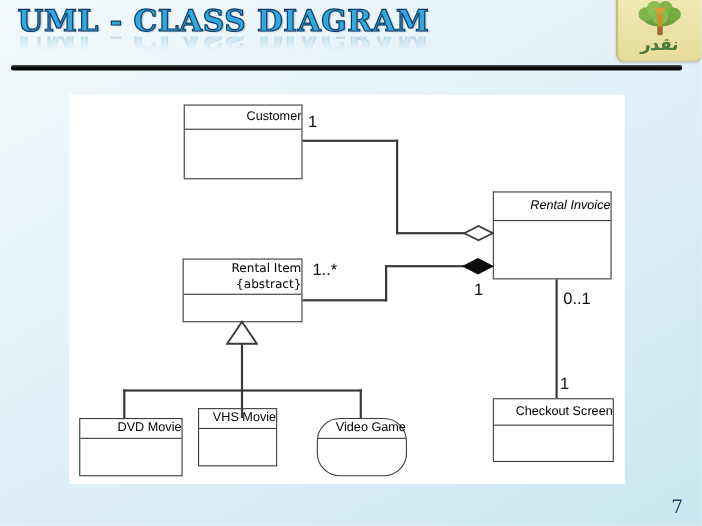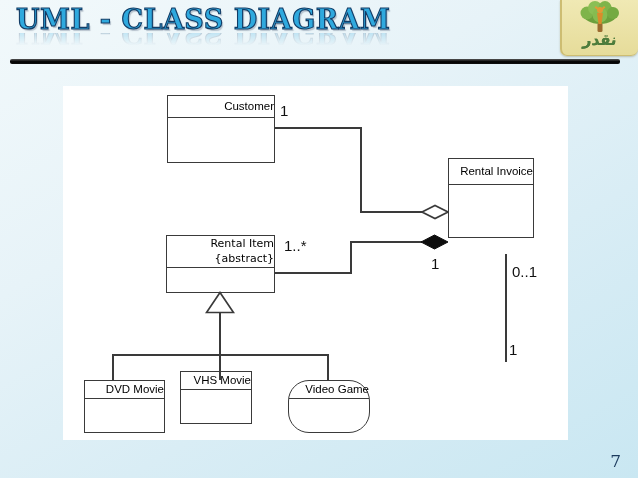--- a/index.html
+++ b/index.html
@@ -90,43 +90,46 @@
     </svg>
     <div class="logo-text">نقدر</div>
   </div>
 
   <div class="panel">
 
     <div class="uml-class" style="left:104px;top:9px;width:108px;height:68px;">
       <div class="name" style="height:22px;">Customer</div>
     </div>
 
-    <div class="uml-class" style="left:385px;top:72px;width:86px;height:80px;">
+    <div class="uml-class" style="left:385px;top:88px;width:108px;height:80px;font-style:italic;">
       <div class="name" style="height:26px;">Rental Invoice</div>
     </div>
 
     <div class="uml-class" style="left:103px;top:149px;width:109px;height:58px;font-family:'DejaVu Sans',sans-serif;font-size:11px;">
       <div class="name" style="height:32px;">
         <span>Rental Item</span>
         <span>{abstract}</span>
       </div>
     </div>
 
-    <div class="uml-class" style="left:9px;top:294px;width:81px;height:53px;margin-left:12px;">
+    <div class="uml-class" style="left:9px;top:294px;width:94px;height:53px;">
       <div class="name" style="height:18px;">DVD Movie</div>
     </div>
 
     <div class="uml-class" style="left:117px;top:285px;width:72px;height:53px;">
       <div class="name" style="height:18px;">VHS Movie</div>
     </div>
 
     <div class="uml-class" style="left:225px;top:294px;width:82px;height:53px;border-radius:21px;">
       <div class="name" style="height:18px;">Video Game</div>
     </div>
 
+    <div class="uml-class" style="left:385px;top:276px;width:110px;height:58px;">
+      <div class="name" style="height:24px;">Checkout Screen</div>
+    </div>
 
     <div class="ln" style="left:212px;top:41px;width:87px;height:2px;"></div>
     <div class="ln" style="left:297px;top:41px;width:2px;height:86px;"></div>
     <div class="ln" style="left:297px;top:125px;width:63px;height:2px;"></div>
     <svg class="marker" style="left:358px;top:118px;" width="28" height="16" viewBox="0 0 28 16">
       <polygon points="1,8 14,1.5 27,8 14,14.5" fill="#ffffff" stroke="#3a3a3a" stroke-width="1.6"></polygon>
     </svg>
 
     <div class="ln" style="left:212px;top:186px;width:77px;height:2px;"></div>
     <div class="ln" style="left:287px;top:155px;width:2px;height:33px;"></div>

